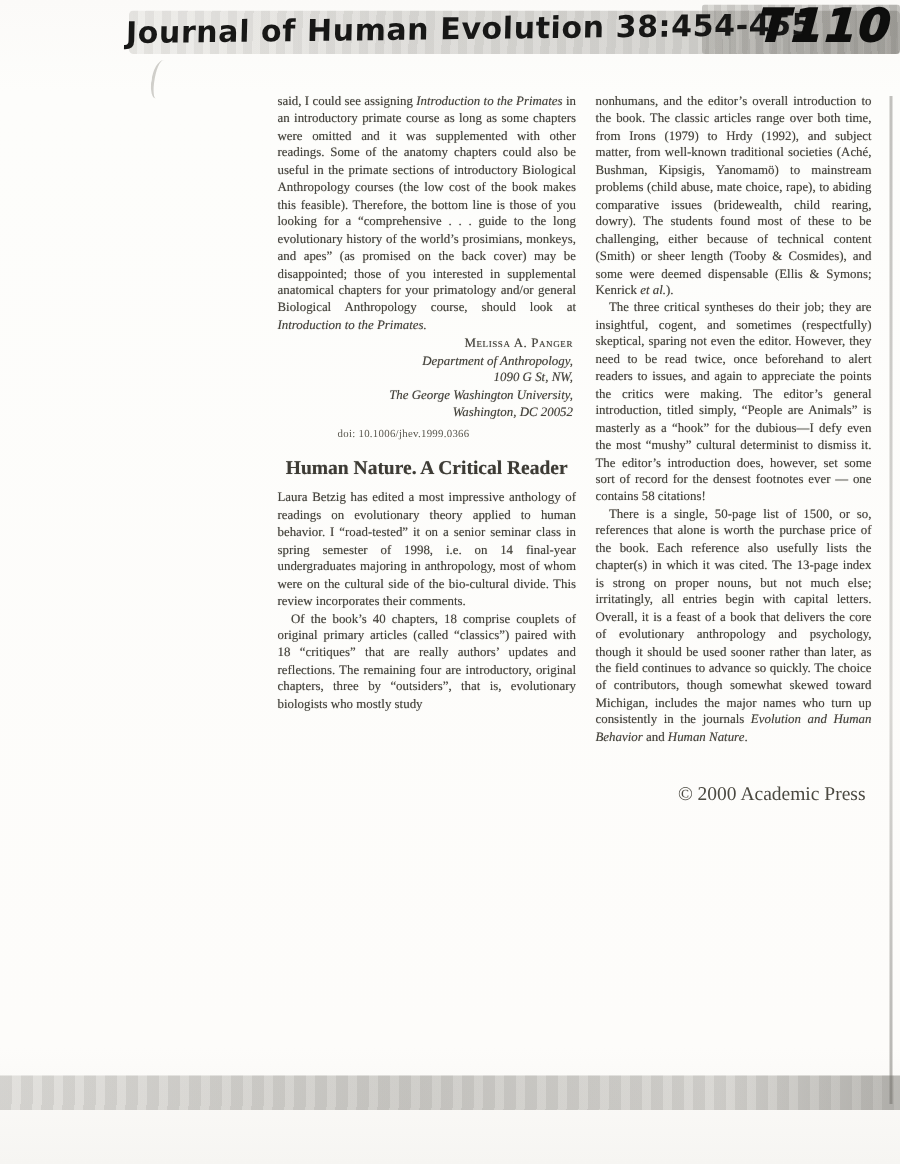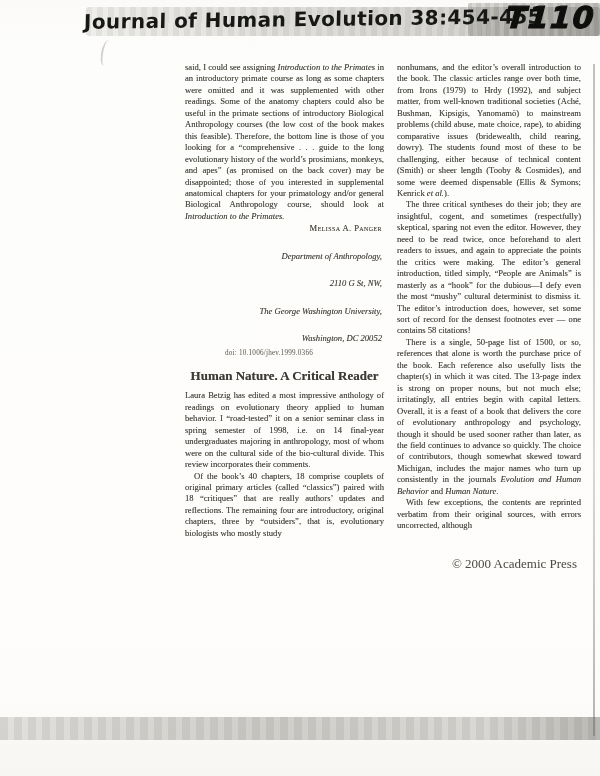--- a/index.html
+++ b/index.html
@@ -85,21 +85,21 @@
     margin:0; font-size:8.6px; line-height:11.45px;
     text-align:justify; color:#46443d;
     text-shadow:0 0 0.5px rgba(70,68,60,.55);
   }
   .indent { text-indent:9px; }
   .it { font-style:italic; }
 
   .signature { text-align:right; font-size:8.6px; line-height:11.4px; margin-top:1px; padding-right:2px;
     text-shadow:0 0 0.5px rgba(70,68,60,.55); }
   .sig-name { font-variant:small-caps; letter-spacing:0.4px; }
-  .sig-line { font-style:italic;margin-top:16px; }
+  .sig-line { font-style:italic; }
 
   .doi { margin-top:5px; font-size:7.2px; color:#58564d; letter-spacing:0.2px;padding-left:40px; }
   .review-title {
     margin:11px 0 6px; font-size:13px; font-weight:bold;
     text-align:center; color:#3d3b35;
     text-shadow:0 0 0.5px rgba(60,58,52,.6);
   }
   .citation { text-align:center; font-size:8.7px; line-height:11.7px; margin-bottom:7px;
     text-shadow:0 0 0.5px rgba(70,68,60,.55); }
   .para + .para { margin-top:0; }
@@ -123,39 +123,38 @@
 
 
     <div class="columns">
 
       <div class="col col-left">
         <p class="para"><span>said, I could see assigning </span><span class="it">Introduction to the Primates</span><span> in an introductory primate course as long as some chapters were omitted and it was supplemented with other readings. Some of the anatomy chapters could also be useful in the primate sections of introductory Biological Anthropology courses (the low cost of the book makes this feasible). Therefore, the bottom line is those of you looking for a “comprehensive . . . guide to the long evolutionary history of the world’s prosimians, monkeys, and apes” (as promised on the back cover) may be disappointed; those of you interested in supplemental anatomical chapters for your primatology and/or general Biological Anthropology course, should look at </span><span class="it">Introduction to the Primates.</span></p>
 
         <div class="signature">
           <div class="sig-name">Melissa A. Panger</div>
           <div class="sig-line">Department of Anthropology,</div>
-          <div class="sig-line">2110 G St, NW,</div>
+          <div class="sig-line">1090 G St, NW,</div>
           <div class="sig-line">The George Washington University,</div>
           <div class="sig-line">Washington, DC 20052</div>
         </div>
 
         <div class="doi">doi: 10.1006/jhev.1999.0366</div>
 
         <h2 class="review-title">Human Nature. A Critical Reader</h2>
 
 
         <p class="para gap-top"><span>Laura Betzig has edited a most impressive anthology of readings on evolutionary theory applied to human behavior. I “road-tested” it on a senior seminar class in spring semester of 1998, i.e. on 14 final-year undergraduates majoring in anthropology, most of whom were on the cultural side of the bio-cultural divide. This review incorporates their comments.</span></p>
         <p class="para indent"><span>Of the book’s 40 chapters, 18 comprise couplets of original primary articles (called “classics”) paired with 18 “critiques” that are really authors’ updates and reflections. The remaining four are introductory, original chapters, three by “outsiders”, that is, evolutionary biologists who mostly study</span></p>
       </div>
 
       <div class="col col-right">
         <p class="para"><span>nonhumans, and the editor’s overall introduction to the book. The classic articles range over both time, from Irons (1979) to Hrdy (1992), and subject matter, from well-known traditional societies (Aché, Bushman, Kipsigis, Yanomamö) to mainstream problems (child abuse, mate choice, rape), to abiding comparative issues (bridewealth, child rearing, dowry). The students found most of these to be challenging, either because of technical content (Smith) or sheer length (Tooby &amp; Cosmides), and some were deemed dispensable (Ellis &amp; Symons; Kenrick </span><span class="it">et al.</span><span>).</span></p>
         <p class="para indent"><span>The three critical syntheses do their job; they are insightful, cogent, and sometimes (respectfully) skeptical, sparing not even the editor. However, they need to be read twice, once beforehand to alert readers to issues, and again to appreciate the points the critics were making. The editor’s general introduction, titled simply, “People are Animals” is masterly as a “hook” for the dubious—I defy even the most “mushy” cultural determinist to dismiss it. The editor’s introduction does, however, set some sort of record for the densest footnotes ever — one contains 58 citations!</span></p>
         <p class="para indent"><span>There is a single, 50-page list of 1500, or so, references that alone is worth the purchase price of the book. Each reference also usefully lists the chapter(s) in which it was cited. The 13-page index is strong on proper nouns, but not much else; irritatingly, all entries begin with capital letters. Overall, it is a feast of a book that delivers the core of evolutionary anthropology and psychology, though it should be used sooner rather than later, as the field continues to advance so quickly. The choice of contributors, though somewhat skewed toward Michigan, includes the major names who turn up consistently in the journals </span><span class="it">Evolution and Human Behavior</span><span> and </span><span class="it">Human Nature</span><span>.</span></p>
-        <p class="para indent"><span>With few exceptions, the contents are reprinted verbatim from their original sources, with errors uncorrected, although</span></p>
         <div class="copyright">© 2000 Academic Press</div>
       </div>
 
     </div>
   </div>
 
   <div class="smudge smudge-bottom"></div>
   <div class="edge-line"></div>
 
 </div>

